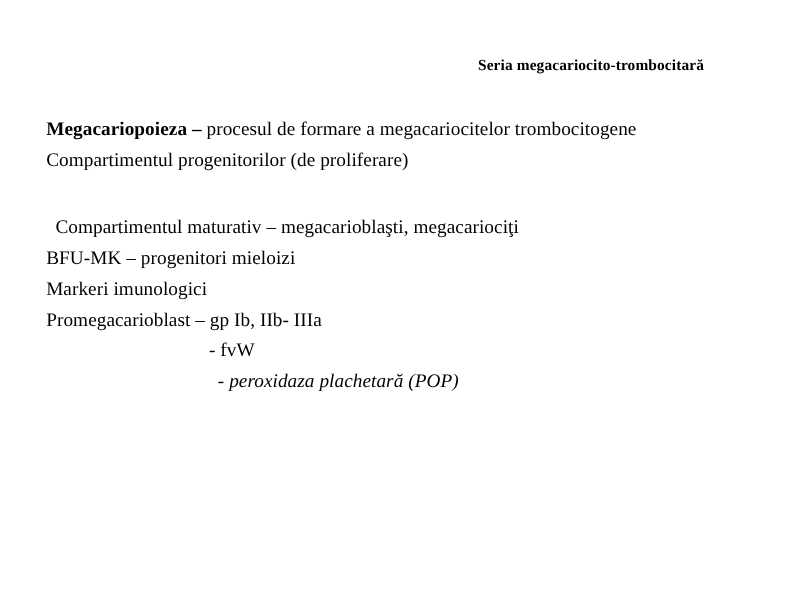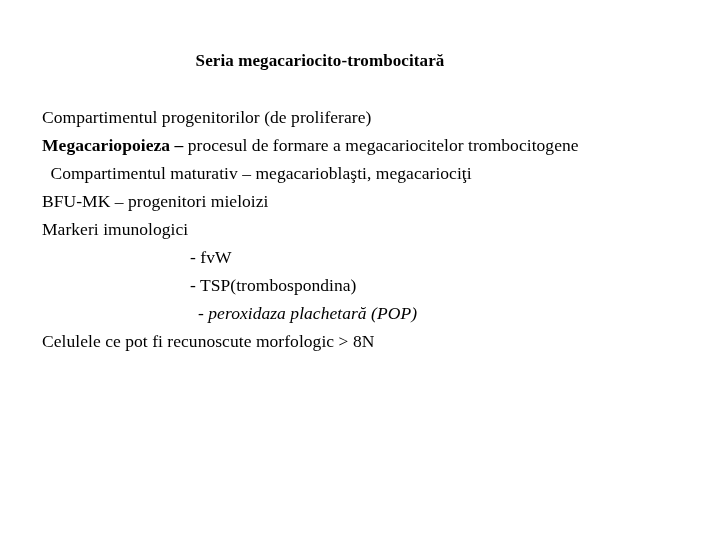--- a/index.html
+++ b/index.html
@@ -22,22 +22,22 @@
     height: 540px;
     box-sizing: border-box;
     background: #ffffff;
   }
 
   .slide-title {
     position: absolute;
     left: 0;
     top: 50px;
     width: 640px;
-    text-align: center;
-    font-size: 17px;
+    text-align: right;
+    font-size: 14px;
     font-weight: bold;
     line-height: 22px;
     letter-spacing: 0.1px;
     white-space: nowrap;
   }
 
   .body-block {
     position: absolute;
     left: 42px;
     top: 103px;
@@ -51,37 +51,36 @@
     white-space: pre;
     letter-spacing: 0.05px;
   }
 
   .line .lead {
     font-weight: bold;
   }
 
   
   .indent-0 { padding-left: 0; }
-  .indent-sp { padding-left: 4px; }      
+  .indent-sp { padding-left: 4px; margin-top: 33px; }      
   .indent-1  { padding-left: 148px; }    
   .indent-2  { padding-left: 156px; font-style: italic; }    
   .indent-3  { padding-left: 70px; }     
 </style>
 </head>
 <body>
 
 <div class="slide">
 
   <div class="slide-title">Seria megacariocito-trombocitară</div>
 
   <div class="body-block">
+      <div class="line indent-0"><span class="lead">Megacariopoieza –</span><span> procesul de formare a megacariocitelor trombocitogene</span></div>
       <div class="line indent-0"><span>Compartimentul progenitorilor (de proliferare)</span></div>
-      <div class="line indent-0"><span class="lead">Megacariopoieza –</span><span> procesul de formare a megacariocitelor trombocitogene</span></div>
       <div class="line indent-sp"><span> Compartimentul maturativ – megacarioblaşti, megacariociţi</span></div>
       <div class="line indent-0"><span>BFU-MK – progenitori mieloizi</span></div>
       <div class="line indent-0"><span>Markeri imunologici</span></div>
+      <div class="line indent-0"><span>Promegacarioblast – gp Ib, IIb- IIIa</span></div>
       <div class="line indent-1"><span>- fvW</span></div>
-      <div class="line indent-1"><span>- TSP(trombospondina)</span></div>
       <div class="line indent-2"><span>- peroxidaza plachetară (POP)</span></div>
-      <div class="line indent-0"><span>Celulele ce pot fi recunoscute morfologic &gt; 8N</span></div>
     </div>
 
 </div>
 
 </body></html>

